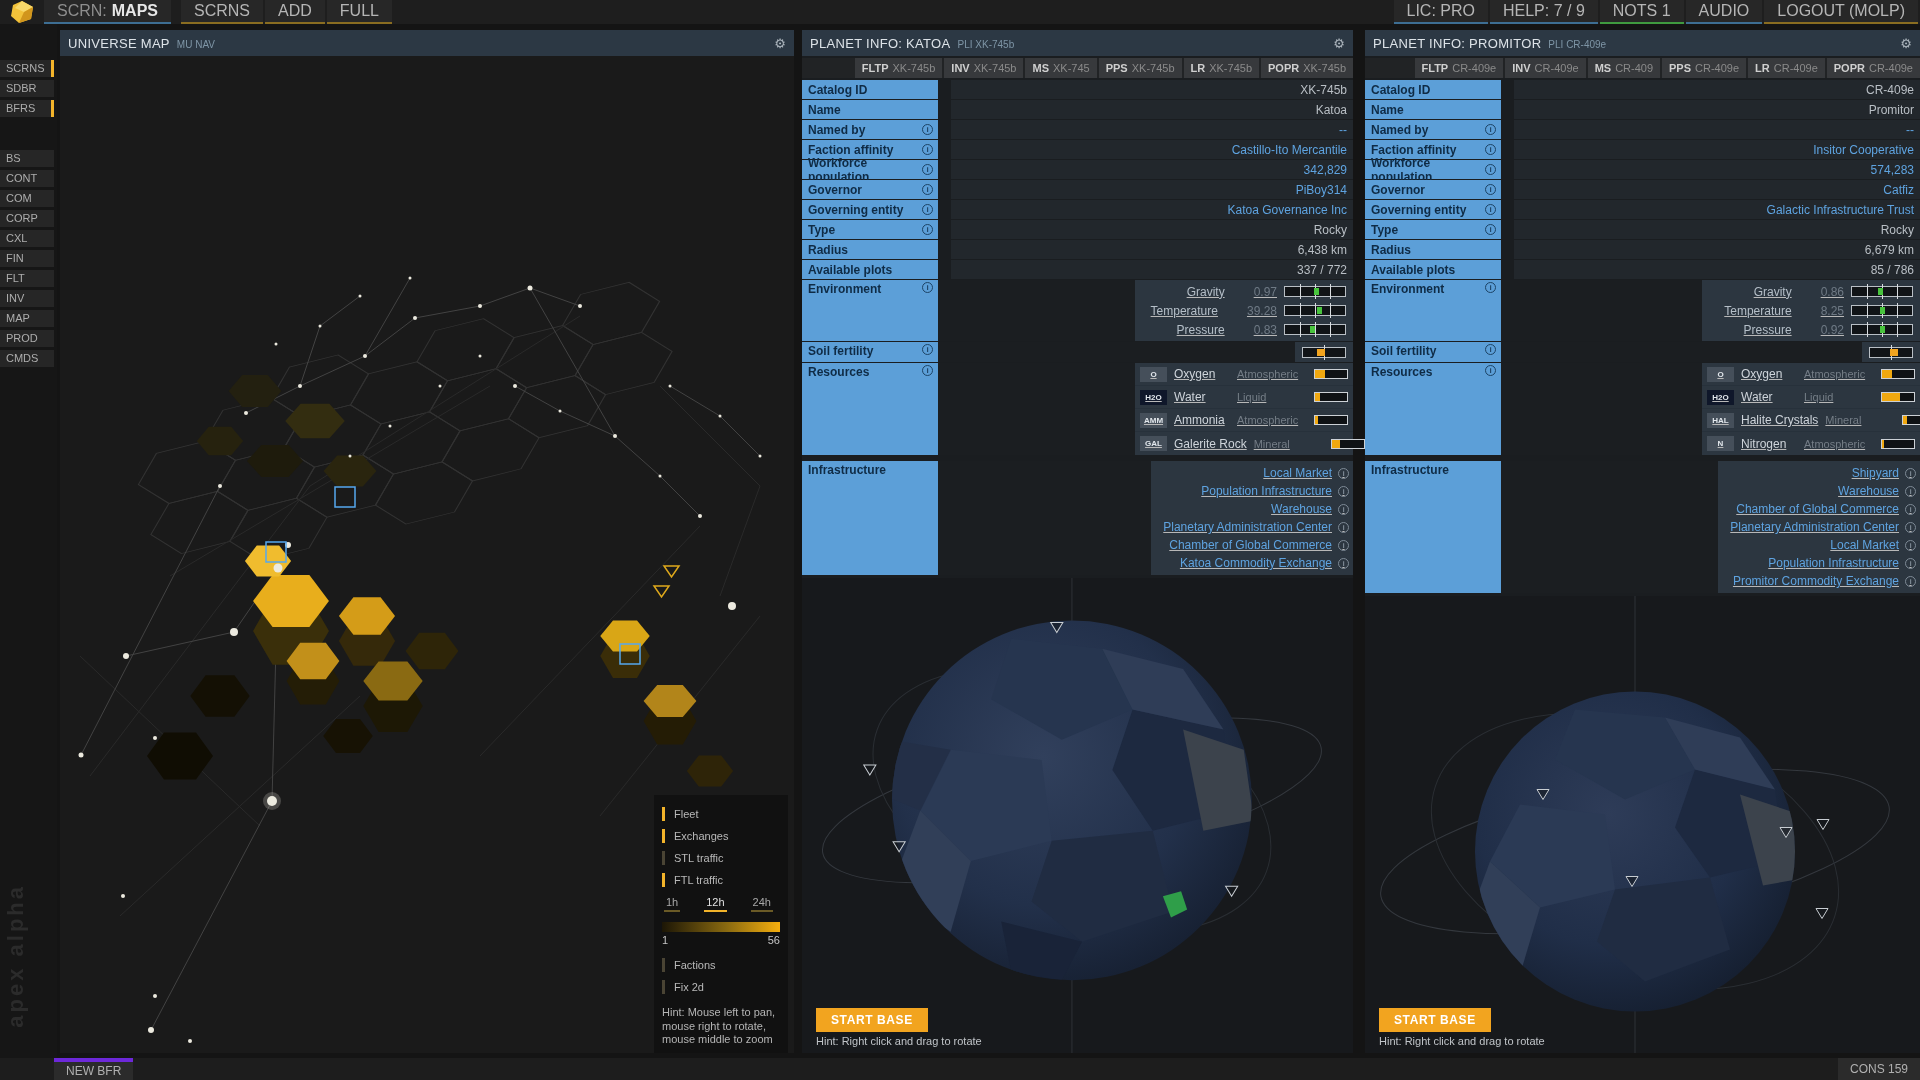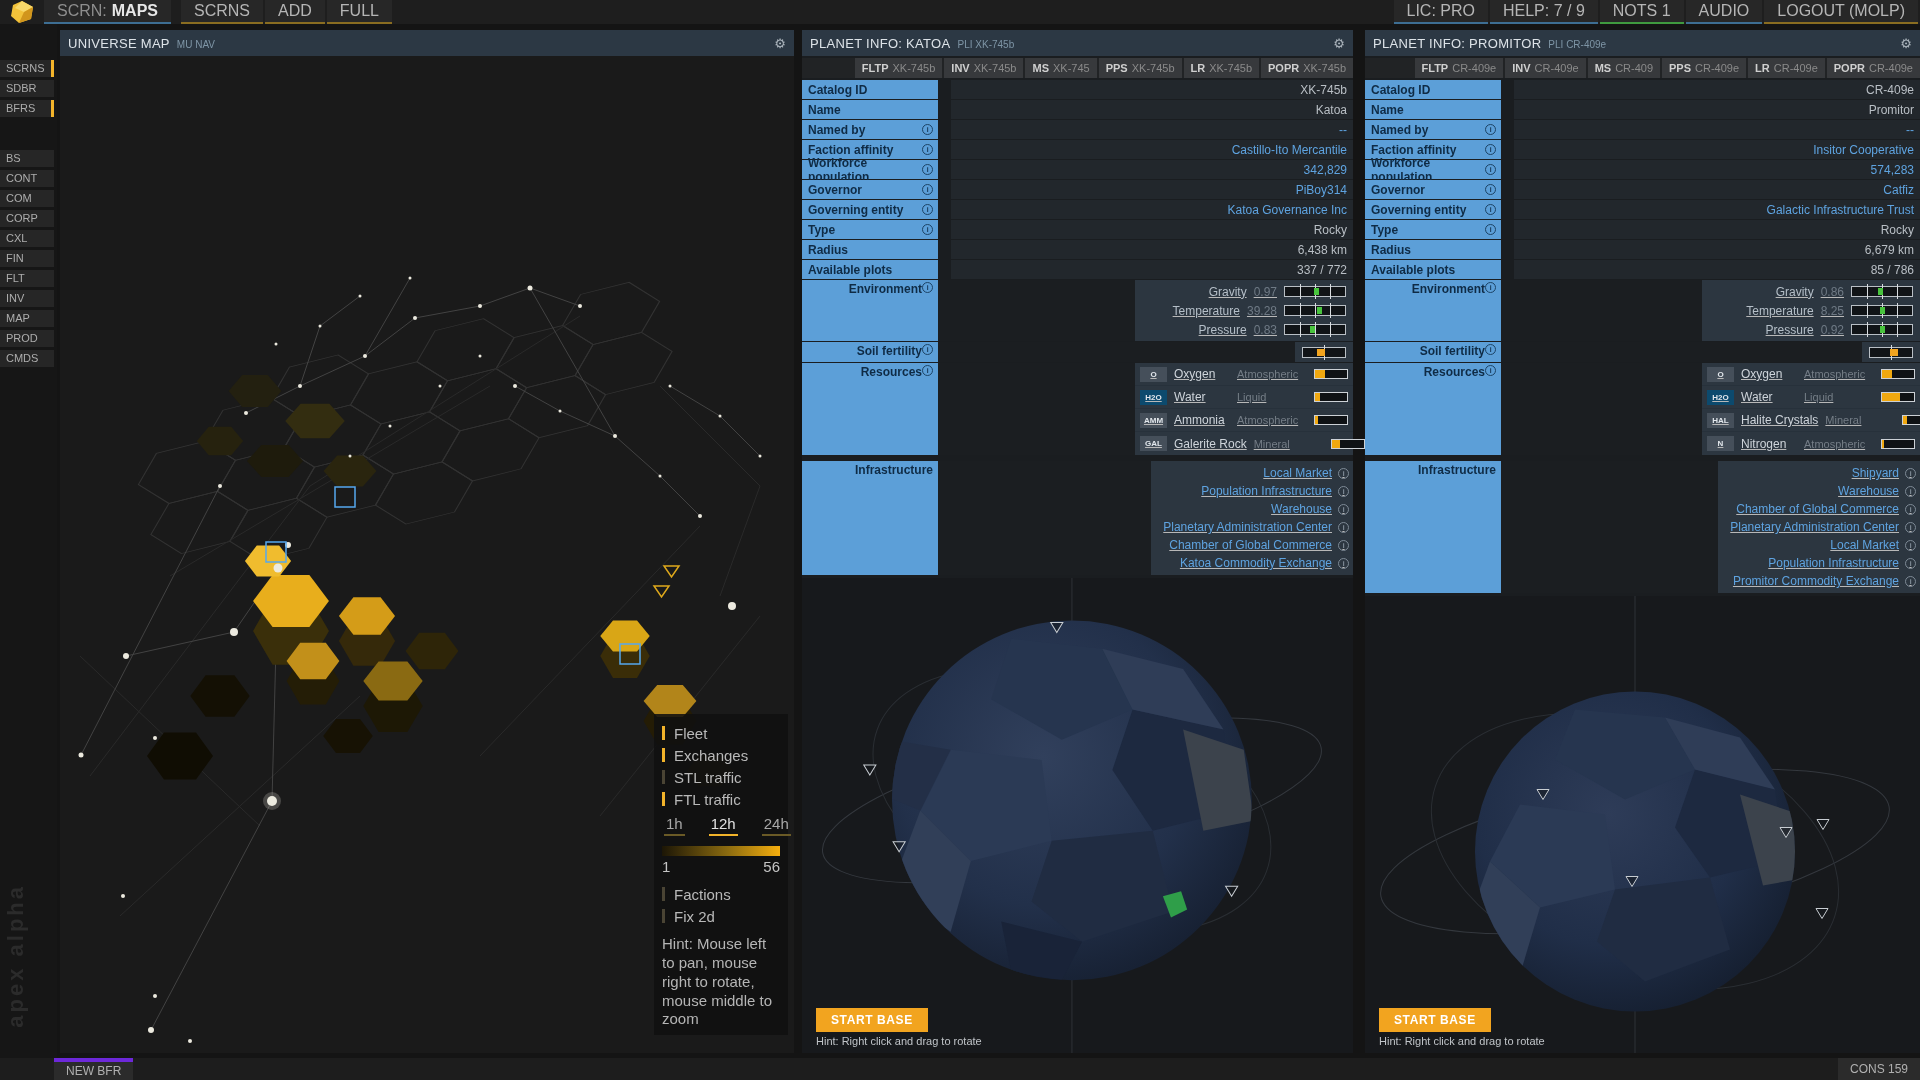--- a/index.html
+++ b/index.html
@@ -41,22 +41,22 @@
 
   .panel-header { height:26px; background:#2c3844; display:flex; align-items:center;
     padding:0 8px; flex:none; }
   .panel-title { color:#dde3e8; font-size:13px; letter-spacing:.3px; }
   .panel-sub { color:#7e95a6; font-size:10px; margin-left:7px; margin-top:2px; }
   .gear { margin-left:auto; color:#aab3bb; font-size:13px; cursor:pointer; }
 
   
   .map-body { position:relative; flex:1; background:#1a1a1a; overflow:hidden; }
   .map-svg { position:absolute; inset:0; }
-  .legend { position:absolute; right:6px; bottom:18px; width:134px;
-    background:rgba(16,16,16,.88); padding:8px 8px 6px 8px; font-size:15px; }
+  .legend { position:absolute; right:6px; bottom:0; width:134px;
+    background:rgba(16,16,16,.88); padding:8px 8px 6px 8px; font-size:11px; }
   .lg-item { display:flex; align-items:center; height:22px; cursor:pointer; }
   .lg-bar { width:3px; height:14px; background:#4a4434; margin-right:9px; }
   .lg-item.on .lg-bar { background:#f2b32a; }
   .lg-label { color:#b9b9b9; }
   .lg-times { display:flex; gap:24px; margin:5px 0 10px 2px; }
   .lg-time { color:#a8a8a8; border-bottom:2px solid #6a5a26; padding:0 2px 2px 2px; cursor:pointer; }
   .lg-time.sel { color:#e2e2e2; border-bottom-color:#f2b32a; }
   .lg-grad { height:10px; background:linear-gradient(90deg,#1c1606,#8a6a10 55%,#f5ae0e); }
   .lg-scale { display:flex; justify-content:space-between; color:#c4c4c4; margin:2px 0 8px 0; }
   .lg-hint { color:#b5b5b5; line-height:1.25; margin-top:8px; }
@@ -67,55 +67,55 @@
   .tab { background:#37393c; padding:0 7px; display:flex; align-items:center;
     font-size:11px; cursor:pointer; white-space:nowrap; }
   .tab b { color:#cfcfcf; margin-right:4px; font-weight:bold; }
   .tab span { color:#8a8a8a; }
 
   .ptable { margin-top:2px; flex:none; }
   .prow, .psec { display:flex; margin-bottom:1px; }
   .plabel { width:136px; flex:none; background:#5c9fd8; color:#0f2b45; font-weight:bold;
     font-size:12px; display:flex; align-items:center; justify-content:space-between;
     padding:0 5px 0 6px; }
-  .psec .plabel { align-items:flex-start; padding-top:2px;justify-content:flex-end; }
+  .psec .plabel { align-items:flex-start; padding-top:2px; }
   .prow { height:19px;gap:13px; }
   .pval { flex:1; background:#22272c; display:flex; align-items:center;
     justify-content:flex-end; padding-right:6px; font-size:12px; color:#b9bfc5; }
   .link { color:#5ea3e0; cursor:pointer; }
   .info { width:11px; height:11px; flex:none; border:1px solid #1d4365; border-radius:50%;
     display:inline-flex; align-items:center; justify-content:center; color:#1d4365;
     font-size:8px; font-weight:bold; cursor:pointer; }
   .info::after { content:"i"; }
   .info.gray { border-color:#7e8a96; color:#7e8a96; }
 
   .psec-right { flex:1; display:flex; justify-content:flex-end; background:#1b1e21;text-decoration:underline; }
   .envblock { width:218px; background:#2c3640; padding:4px 7px; display:flex;
     flex-direction:column; gap:4px; }
   .envrow { display:flex; align-items:center; justify-content:flex-end; gap:7px; height:15px; }
   .envname { color:#b5bfc8; font-size:12px; }
-  .envval { color:#6f7a85; font-size:12px; }
+  .envval { color:#6f7a85; font-size:12px;margin-left:22px; }
   .envbar { position:relative; width:62px; height:11px; border:1px solid #b9bfc5;
     background:#111417; flex:none; }
   .tick { position:absolute; top:-3px; bottom:-3px; width:1px; background:#d8dce0; }
   .t25{left:25%;} .t50{left:50%;} .t75{left:75%;}
   .marker { position:absolute; top:1px; width:5px; height:7px; background:#49c43e; margin-left:-2px; }
   .soilwrap { width:58px; background:#2c3640; display:flex; align-items:center;
     justify-content:center; }
   .soilbar { position:relative; width:44px; height:11px; border:1px solid #b9bfc5;
     background:#111417; }
   .soilmark { position:absolute; top:1px; width:8px; height:7px; background:#f2a41f; margin-left:-4px; }
 
   .resblock { width:218px; background:#2c3640; display:flex; flex-direction:column; }
   .resrow { height:23px; display:flex; align-items:center; padding:0 5px; gap:7px;
     border-bottom:1px solid #27313b; }
   .resrow:last-child { border-bottom:none; }
   .tk { width:27px; height:15px; flex:none; background:#454f5a; color:#e2e7ec;
     font-size:8px; font-weight:bold; display:flex; align-items:center; justify-content:center; }
-  .tk.brown { background:#0c4a6e; }
+  .tk.brown { background:#0f172a; }
   .resname { flex:1; color:#ced4da; font-size:12px; white-space:nowrap; }
   .restype { width:70px; color:#747d86; font-size:11px; flex:none; }
   .resbar { width:34px; height:10px; border:1px solid #ccd1d6; background:#0f1215; flex:none; }
   .resbar i { display:block; height:100%; background:#f0a810; }
 
   .psec.infra { margin-top:6px; }
   .infrablock { width:202px; background:#2c3640; padding:3px 4px; display:flex;
     flex-direction:column; }
   .infrarow { height:18px; display:flex; align-items:center; justify-content:flex-end;
     gap:6px; font-size:12px; }

